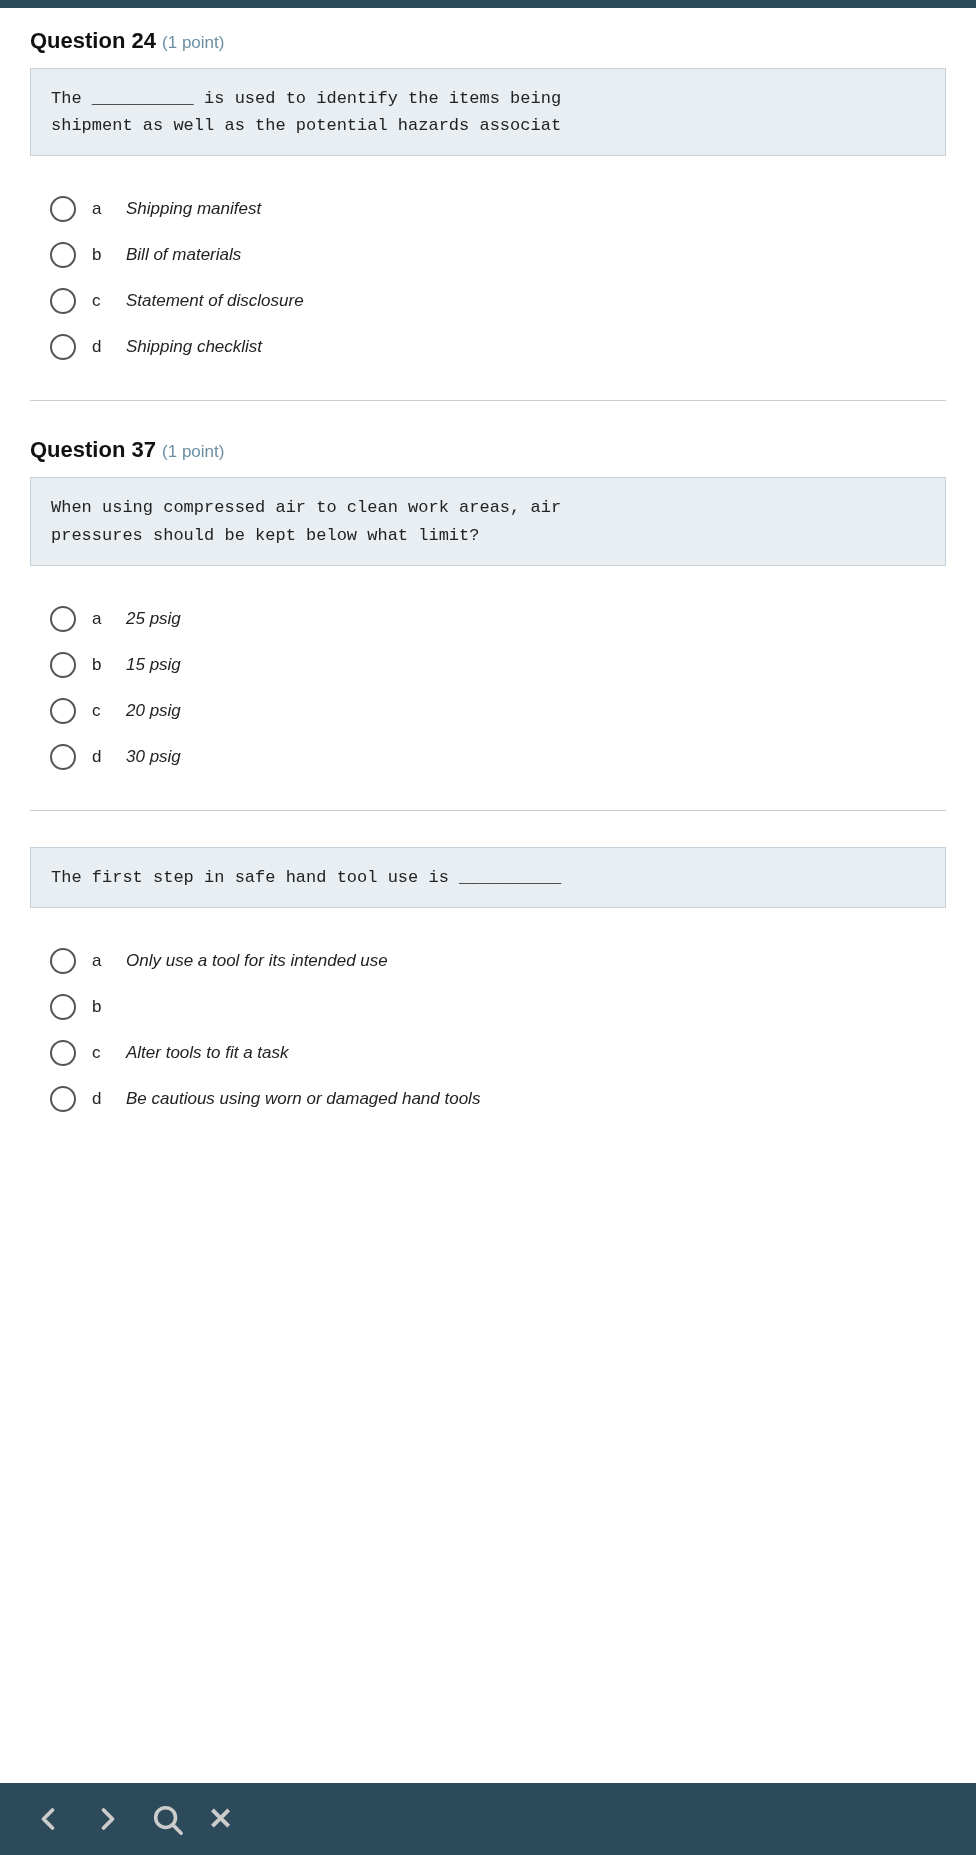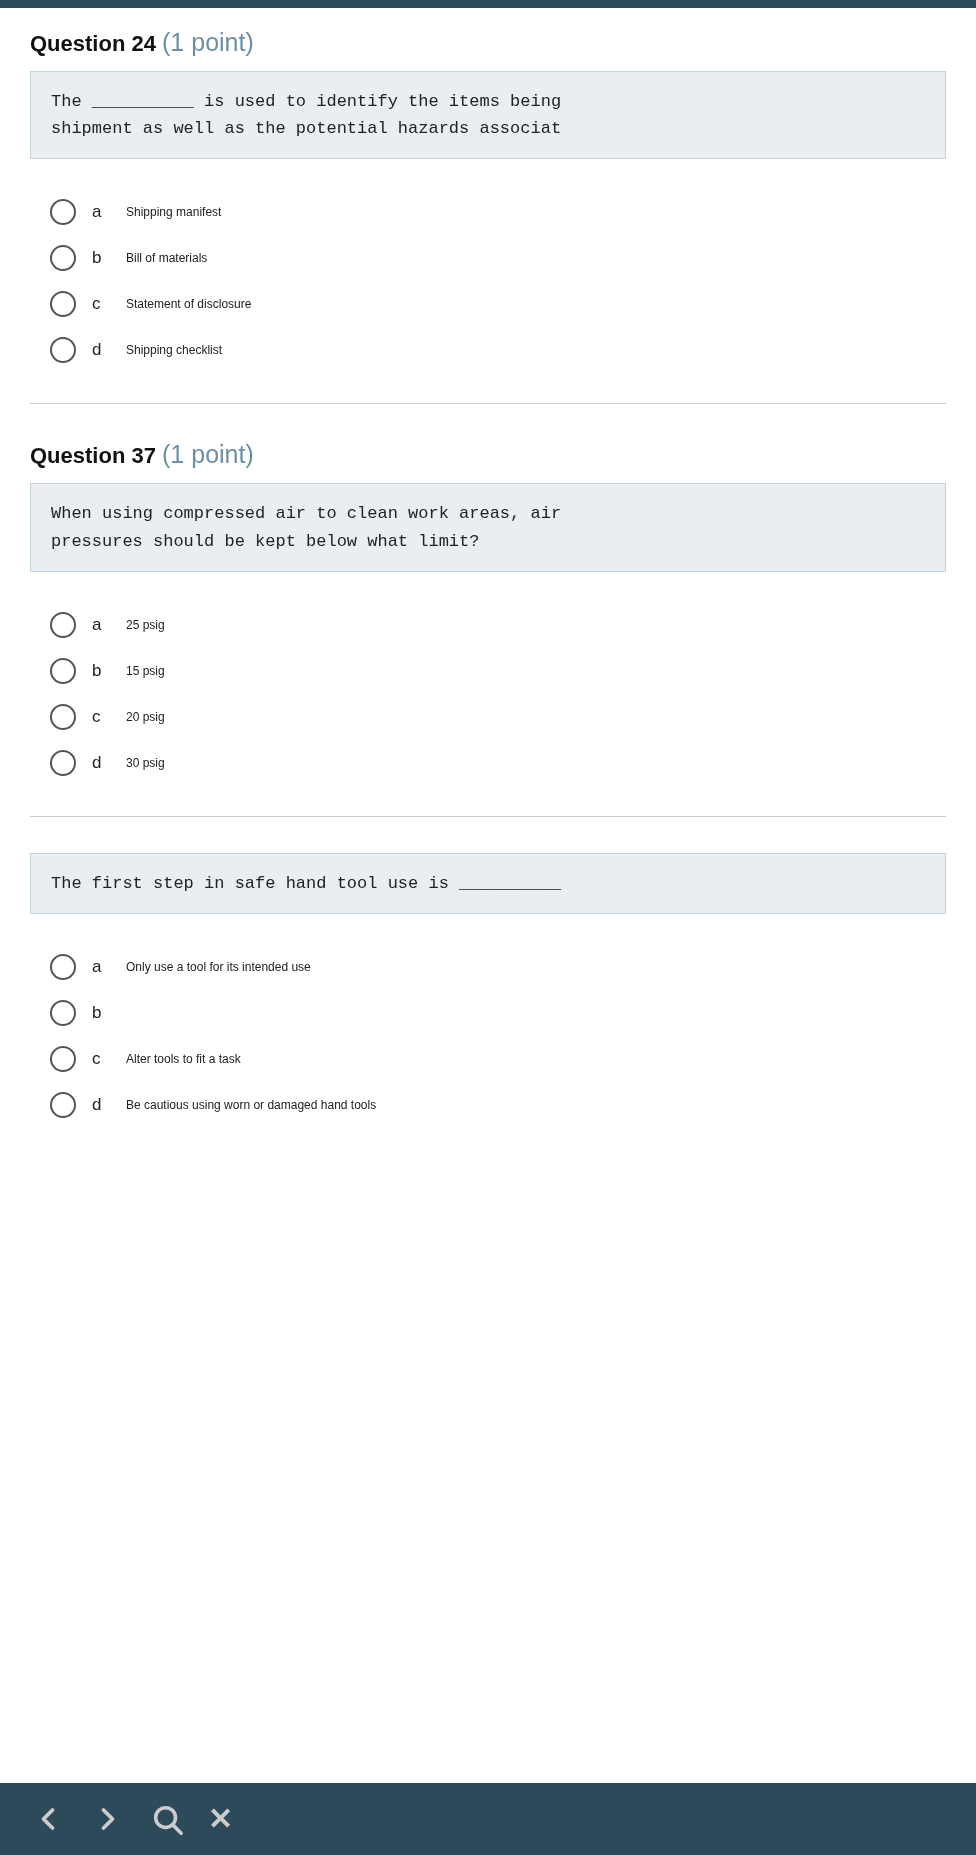--- a/index.html
+++ b/index.html
@@ -29,21 +29,21 @@
     .question-header {
       margin-bottom: 14px;
       font-size: 22px;
       font-weight: bold;
       color: #111;
     }
 
     .question-header .points {
       font-weight: normal;
       color: #6b8fa3;
-      font-size: 25px;
+      font-size: 17px;
     }
 
     .question-text-box {
       background: #e8eef2;
       border: 1px solid #c5d2da;
       padding: 16px 20px;
       font-family: 'Courier New', Courier, monospace;
       font-size: 17px;
       line-height: 1.6;
       color: #222;
@@ -74,22 +74,23 @@
       cursor: pointer;
     }
 
     .option-letter {
       font-size: 17px;
       color: #222;
       min-width: 18px;
     }
 
     .option-text {
-      font-size: 12px;
-      color: #222;
+      font-size: 17px;
+      color: #222;
+      font-style: italic;
     }
 
     .divider {
       border: none;
       border-top: 1px solid #ccc;
       margin: 30px 0 36px 0;
     }
 
     .bottom-nav {
       position: fixed;

